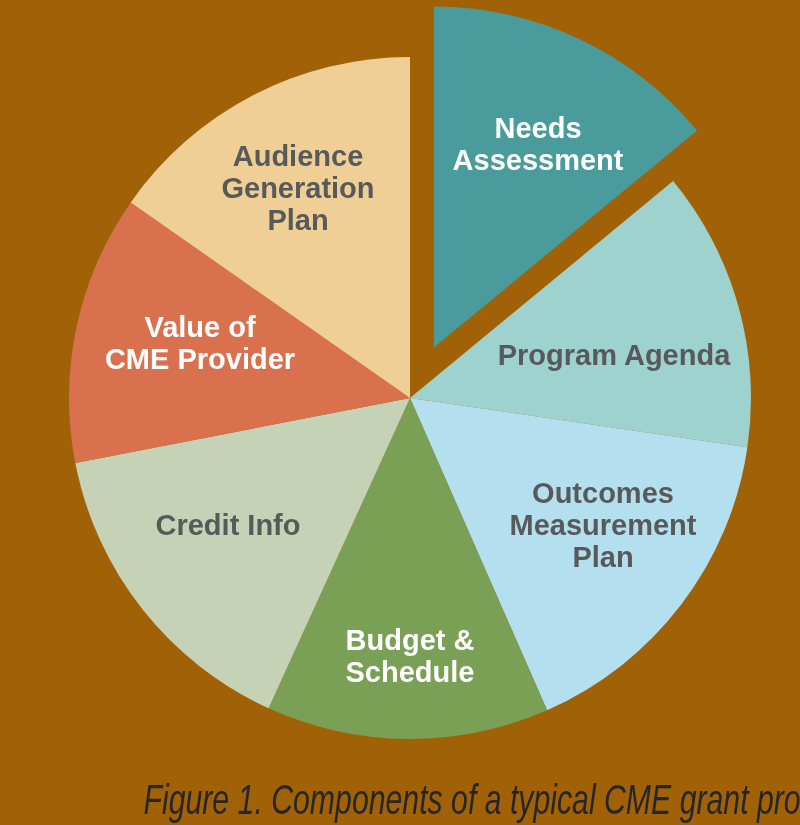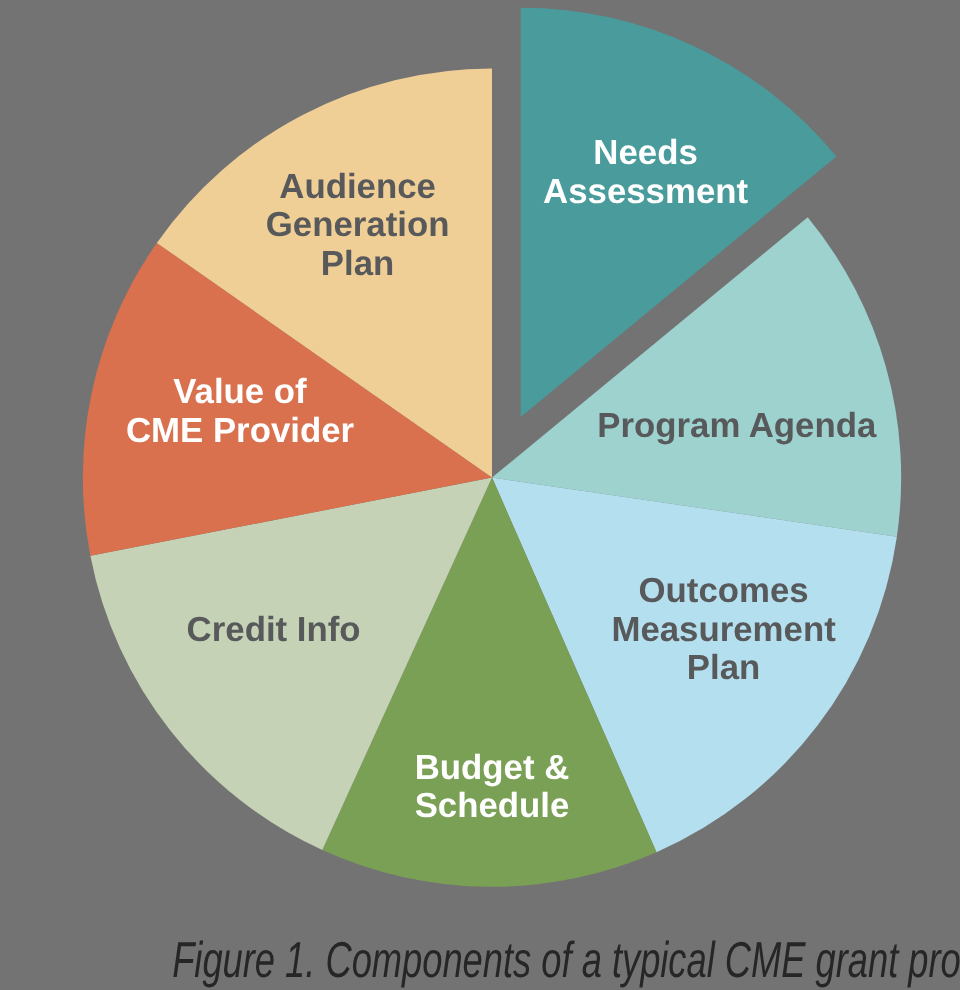--- a/index.html
+++ b/index.html
@@ -5,21 +5,21 @@
   html, body {
     margin: 0;
     padding: 0;
     background: #ffffff;
     font-family: "Liberation Sans", sans-serif;
   }
   .stage {
     position: relative;
     width: 800px;
     height: 825px;
-    background: #737373;
+    background: #a16207;
     overflow: hidden;
   }
   .pie-svg {
     position: absolute;
     left: 0;
     top: 0;
     display: block;
   }
   .pie-svg text {
     font-family: "Liberation Sans", sans-serif;

